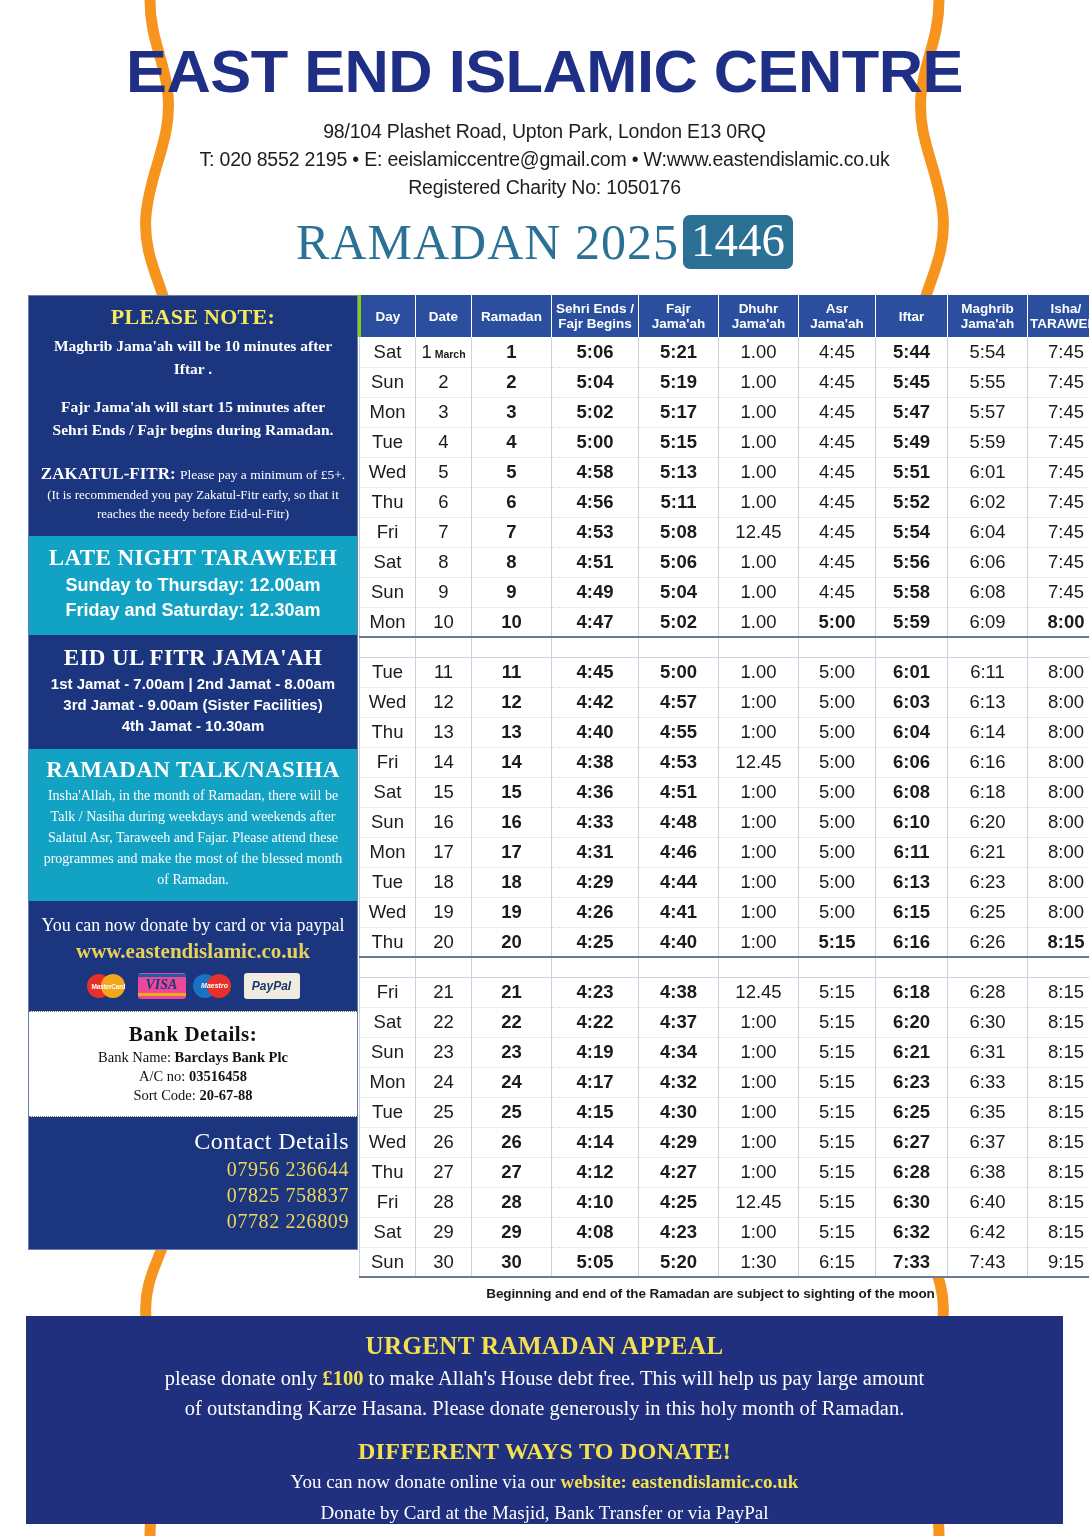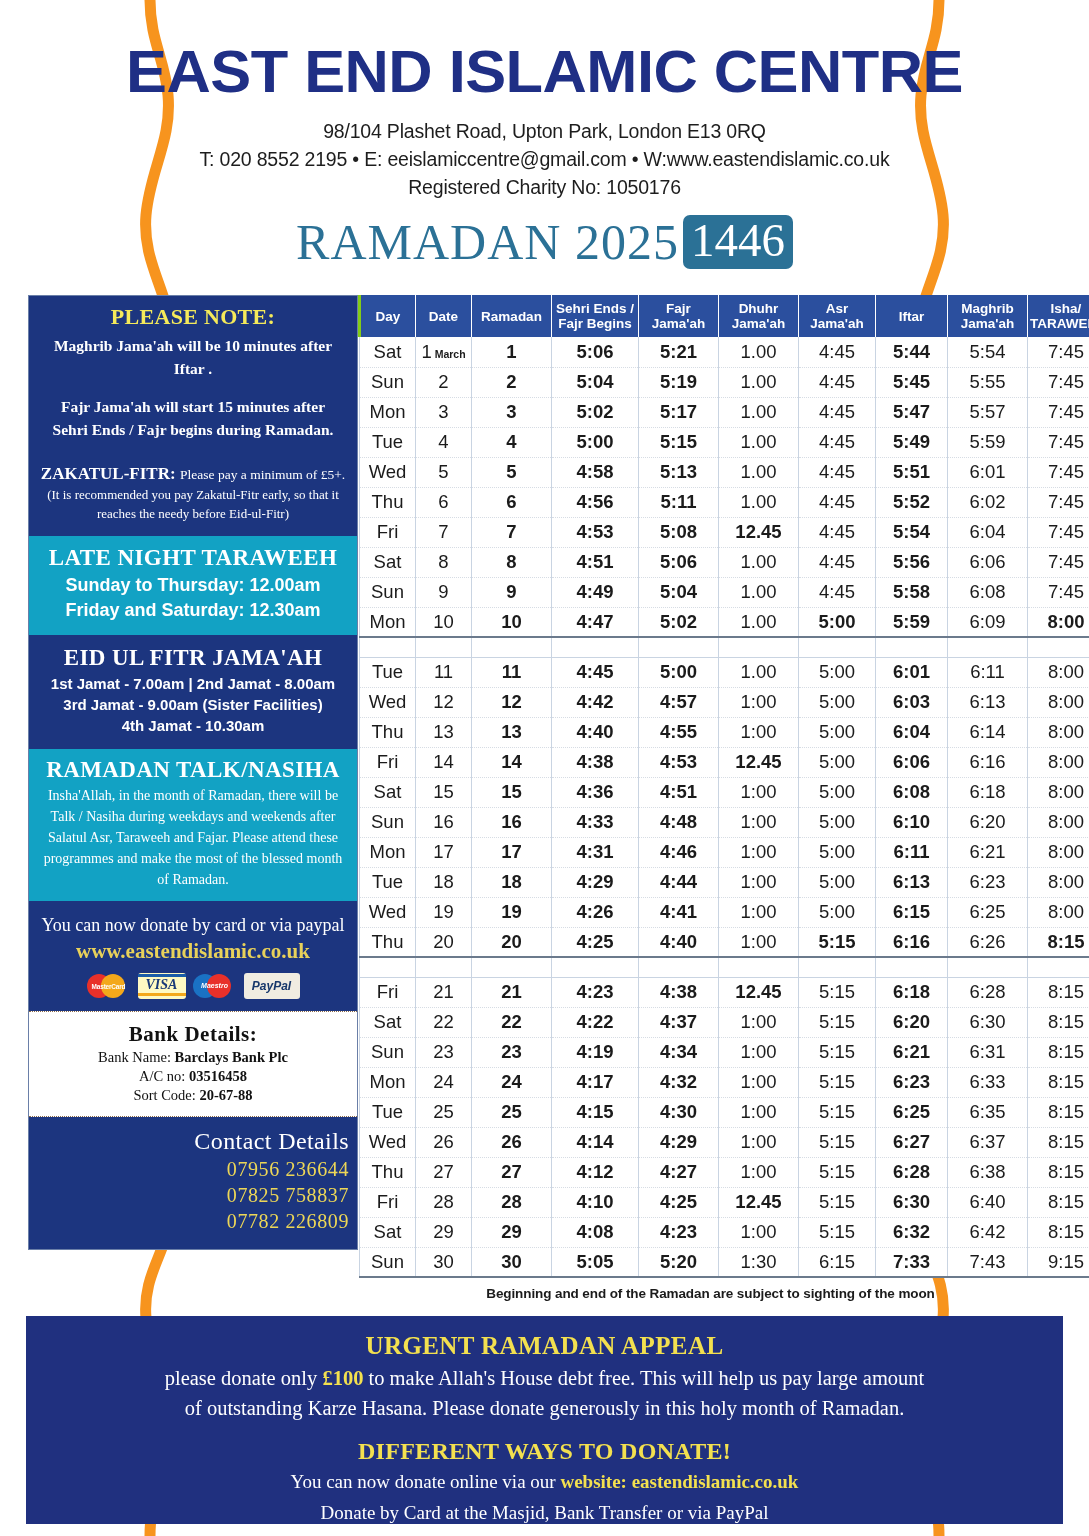--- a/index.html
+++ b/index.html
@@ -107,21 +107,21 @@
   .zakat-sub  { font-size:13.5px; font-weight: normal;}
   .donate-line { font-family:"Liberation Serif", serif; font-size:18px; color:#ffffff; }
   .donate-url  { font-family:"Liberation Serif", serif; font-size:21px; font-weight:bold; color:#e8d15a; margin-top:3px; }
   .pay-logos { display:flex; justify-content:center; align-items:center; gap:7px; margin-top:9px; }
   .logo { height:26px; border-radius:3px; display:flex; align-items:center; justify-content:center; font-weight:bold;}
   .logo-mc { width:44px; position:relative; background:transparent; }
   .logo-mc .c1,.logo-mc .c2 { position:absolute; top:1px; width:24px; height:24px; border-radius:50%; }
   .logo-mc .c1 { left:0; background:#e8302a; }
   .logo-mc .c2 { left:14px; background:#f3a81b; }
   .logo-mc span { position:absolute; left:0; right:0; top:10px; text-align:center; font-size:6.5px; color:#fff; z-index:3; letter-spacing:-0.2px;}
-  .logo-visa { width:48px; background:#fef9c3; flex-direction:column; justify-content:flex-start; padding-top:1px;}
+  .logo-visa { width:48px; background:#ec4899; flex-direction:column; justify-content:flex-start; padding-top:1px;}
   .logo-visa .bar-t { width:100%; height:3px; background:#1a5ca8; }
   .logo-visa .vtxt { font-family:"Liberation Serif", serif; font-style:italic; font-size:14px; color:#1a3a78; line-height:16px;}
   .logo-visa .bar-b { width:100%; height:3px; background:#f3a81b; }
   .logo-maestro { width:44px; position:relative; }
   .logo-maestro .m1,.logo-maestro .m2 { position:absolute; top:1px; width:24px; height:24px; border-radius:50%;}
   .logo-maestro .m1 { left:0; background:#1a72c4; }
   .logo-maestro .m2 { left:14px; background:#e8302a; }
   .logo-maestro span { position:absolute; left:0; right:0; top:9px; text-align:center; font-size:7px; color:#fff; z-index:3; font-style:italic;}
   .logo-pp { width:56px; background:#f0ece1; color:#17386b; font-style:italic; font-size:12px; }
   .bank-title { font-family:"Liberation Serif", serif; font-size:21px; font-weight:bold; color:#111; letter-spacing:0.5px;}
@@ -155,21 +155,21 @@
     height: 30px;
     padding: 0;
     border-right: 1px solid #c9d4e2;
     border-bottom: 1px dotted #d6dce4;
     white-space: nowrap;
   }
   table.tt td:first-child { border-left: 1px solid #c9d4e2; }
   table.tt tr.r-last td { border-bottom: 2px solid #6b7a8c; }
   table.tt tr.spacer td { height: 20px; border-bottom: 1px solid #c9d4e2; border-right:1px solid #c9d4e2; }
   .b { font-weight: bold; }
-  .v-blue  { color: #0f5f95; font-weight: bold; }
+  .v-blue  { color: #0f5f95; font-weight: normal; }
   .v-teal  { color: #0a8f7f; font-weight: bold; }
   .v-green { color: #5fa024; font-weight: bold; }
   .month-sm { font-size: 10.5px; font-weight: bold; }
   .tbl-note {
     margin-top: 8px; text-align: center;
     font-size: 13.5px; font-weight: bold; color: #1b1b1b;
     letter-spacing: -0.1px;
   }
   
   col.c-day { width: 56px; }  col.c-date { width: 56px; }

